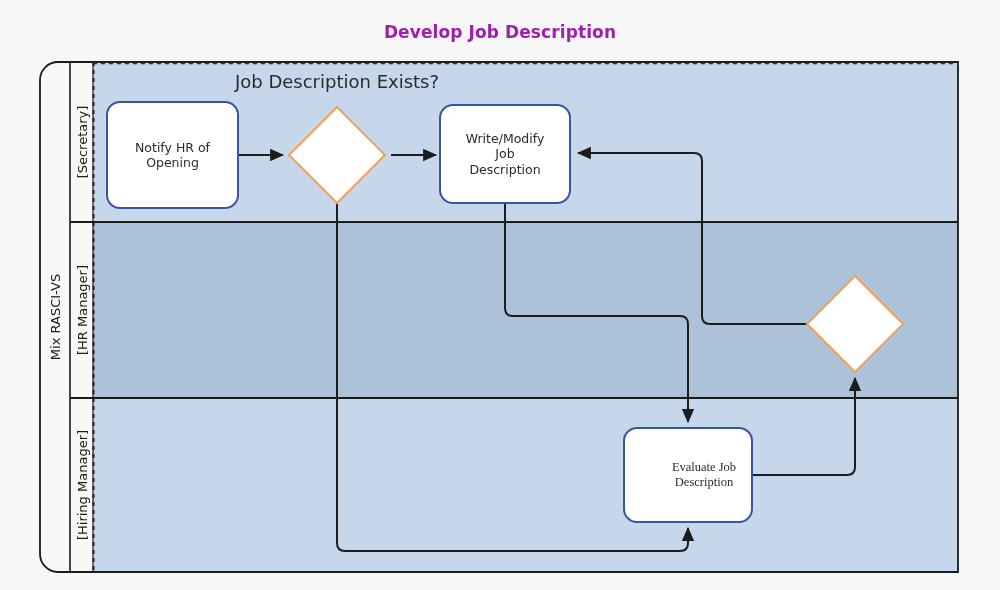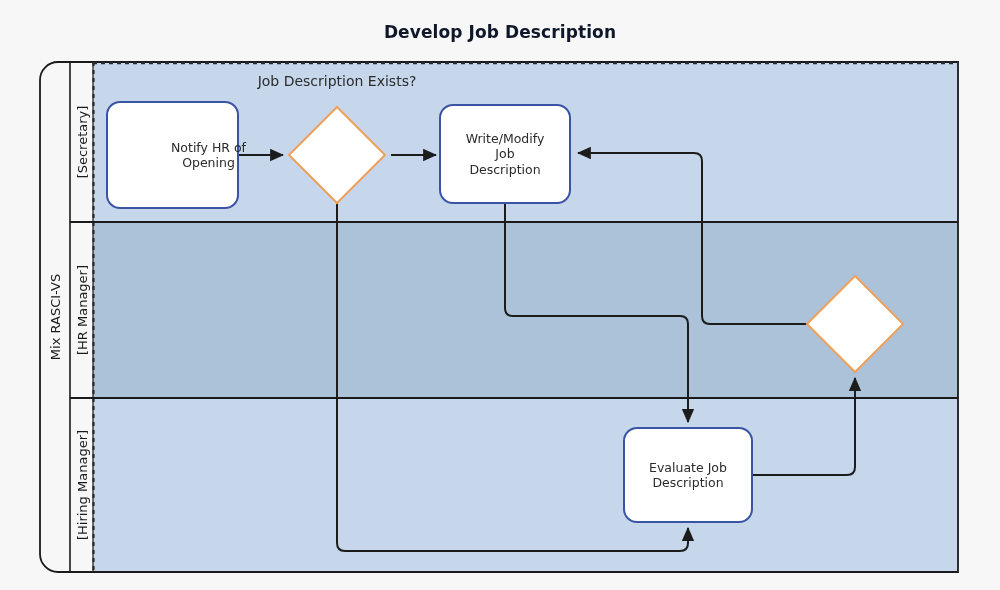--- a/index.html
+++ b/index.html
@@ -6,31 +6,31 @@
   body{
     width:1000px;height:590px;
     background:#f7f7f7;
     font-family:"DejaVu Sans",sans-serif;
     overflow:hidden;position:relative;
   }
   #stage{position:absolute;inset:0;width:1000px;height:590px;}
   #diagram{position:absolute;left:0;top:0;width:1000px;height:590px;}
   .ttl{
     position:absolute;left:0;top:22px;width:1000px;text-align:center;
-    font-size:17px;font-weight:bold;color:#0f172a;letter-spacing:0.1px;
+    font-size:17px;font-weight:bold;color:#a21caf;letter-spacing:0.1px;
     font-family:"DejaVu Sans",sans-serif;
   }
   .nodelabel{
     position:absolute;color:#2b2b2b;font-size:12.5px;line-height:15.5px;
     text-align:center;font-family:"DejaVu Sans",sans-serif;
     display:flex;align-items:center;justify-content:center;
     white-space:pre-line;pointer-events:none;
   }
   .gwlabel{
-    position:absolute;color:#2b2b2b;font-size:14px;
+    position:absolute;color:#2b2b2b;font-size:18px;
     text-align:right;font-family:"DejaVu Sans",sans-serif;
     white-space:nowrap;
   }
   .vlabel{
     position:absolute;color:#1a1a1a;font-size:13px;
     font-family:"DejaVu Sans",sans-serif;white-space:nowrap;
     transform-origin:center center;
   }
   .hit{position:absolute;}
 </style>
@@ -95,26 +95,26 @@
       <rect x="624" y="428" width="128" height="94" rx="13" ry="13" fill="#ffffff" stroke="#3a53a4" stroke-width="2"></rect>
     </g>
   </svg>
 
   <div class="vlabel" style="left:55px;top:317px;transform:translate(-50%,-50%) rotate(-90deg);">Mix RASCI-VS</div>
 
   <div class="vlabel" style="left:81.5px;top:142px;transform:translate(-50%,-50%) rotate(-90deg);">[Secretary]</div>
   <div class="vlabel" style="left:81.5px;top:310px;transform:translate(-50%,-50%) rotate(-90deg);">[HR Manager]</div>
   <div class="vlabel" style="left:81.5px;top:485px;transform:translate(-50%,-50%) rotate(-90deg);">[Hiring Manager]</div>
 
-  <div class="nodelabel" style="left:107px;top:102px;width:131px;height:106px;margin-left:36px;">Notify HR of
+  <div class="nodelabel" style="left:107px;top:102px;width:131px;height:106px;">Notify HR of
 Opening</div>
   <div class="nodelabel" style="left:440px;top:105px;width:130px;height:98px;border-radius:6px;">Write/Modify
 Job
 Description</div>
-  <div class="nodelabel" style="left:624px;top:428px;width:128px;height:94px;">Evaluate Job
+  <div class="nodelabel" style="left:640px;top:428px;width:128px;height:94px;font-family:Liberation Serif, serif;">Evaluate Job
 Description</div>
 
   <div class="gwlabel" style="left:337px;top:81px;transform:translate(-50%,-50%);">Job Description Exists?</div>
 
   <div class="hit" style="left:107px;top:102px;width:131px;height:106px;"></div>
   <div class="hit" style="left:289px;top:107px;width:96px;height:96px;"></div>
   <div class="hit" style="left:440px;top:105px;width:130px;height:98px;"></div>
   <div class="hit" style="left:807px;top:276px;width:96px;height:96px;"></div>
   <div class="hit" style="left:624px;top:428px;width:128px;height:94px;"></div>
 

